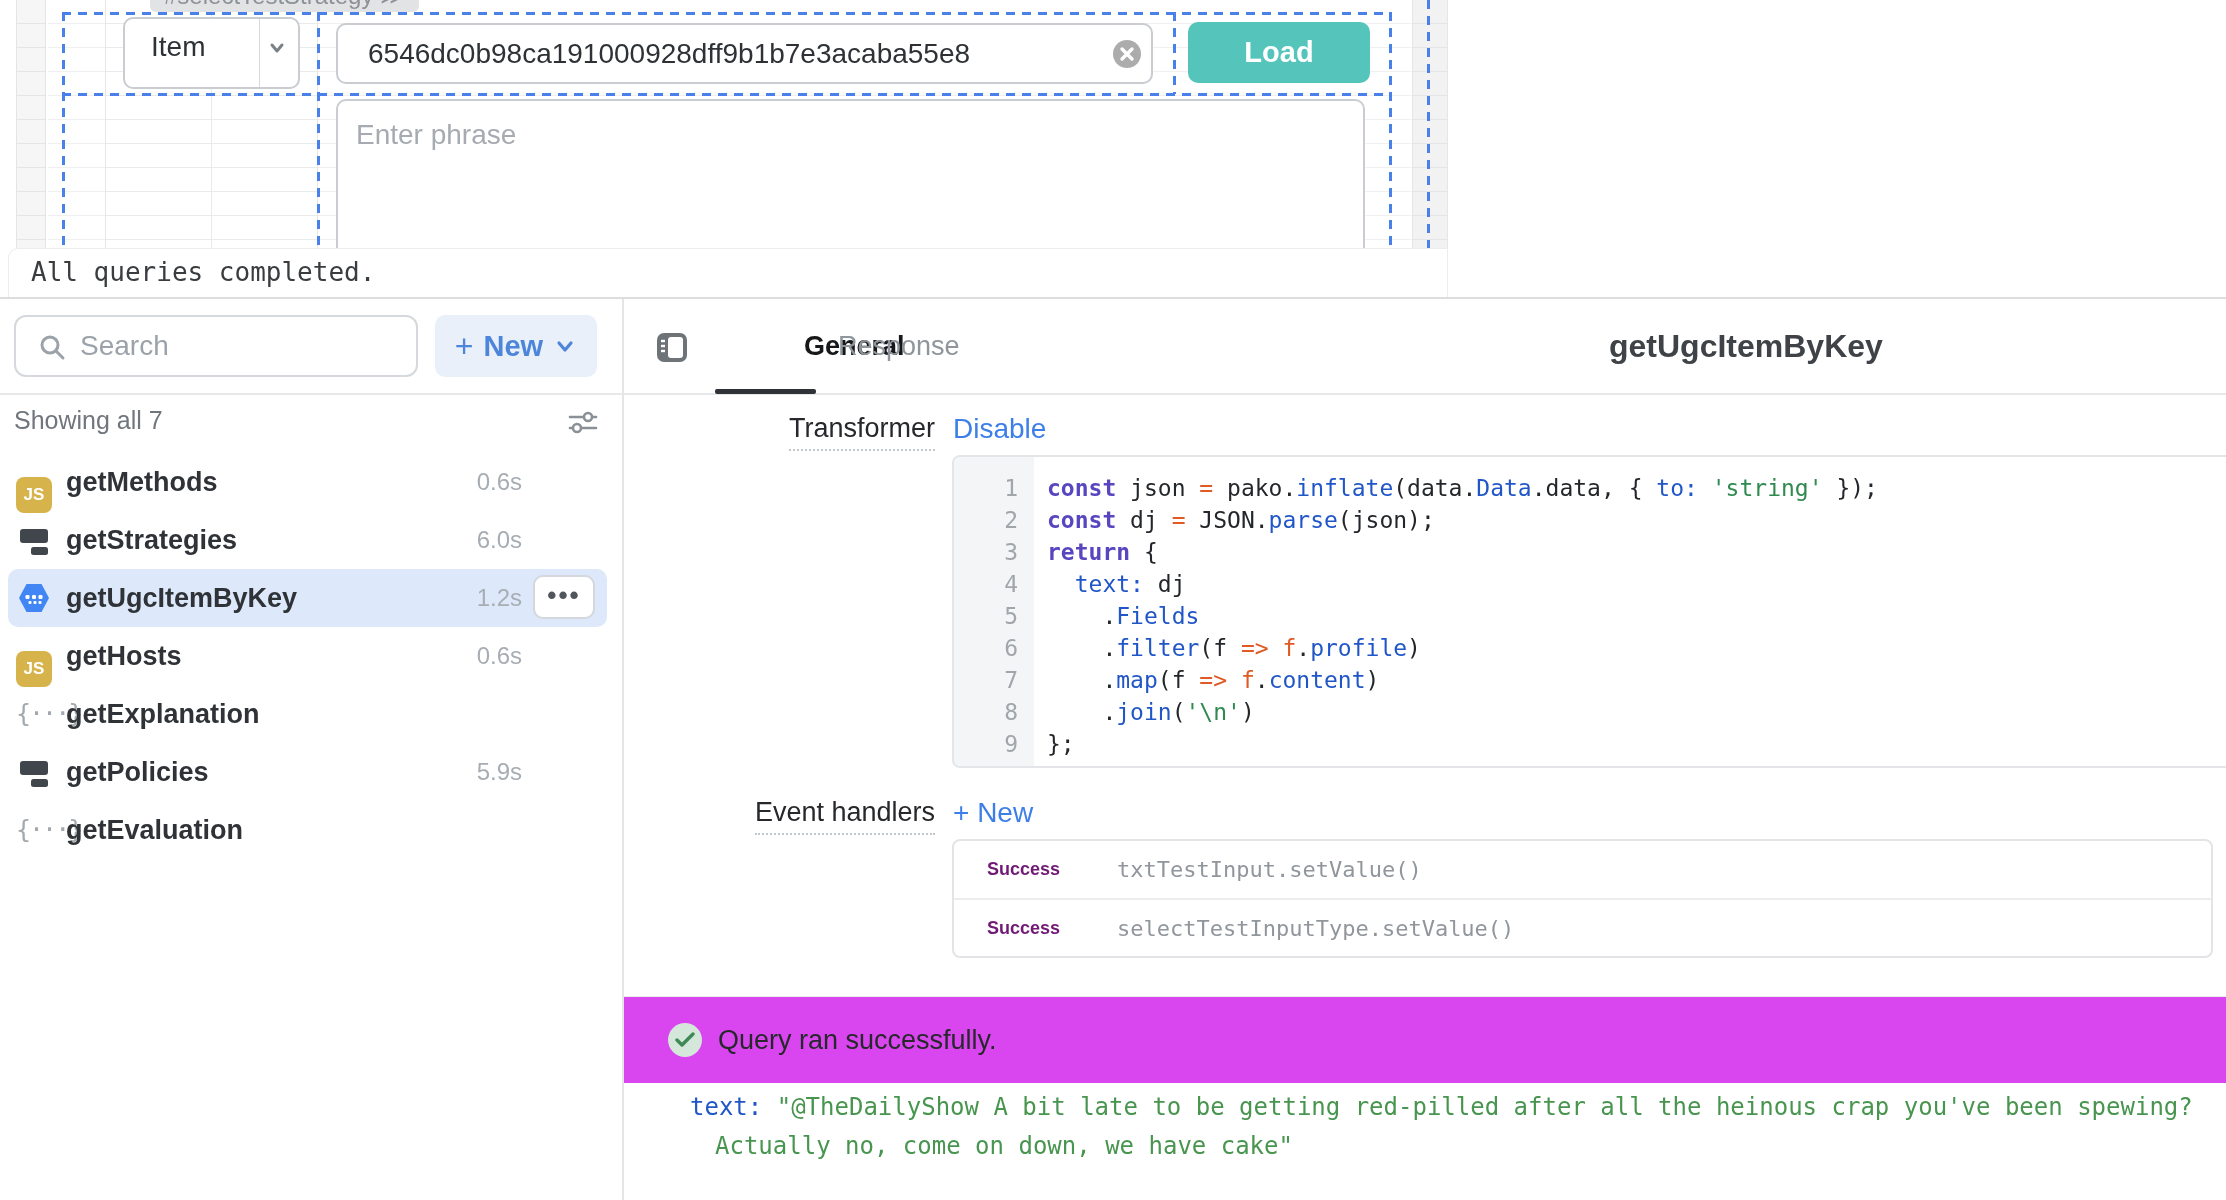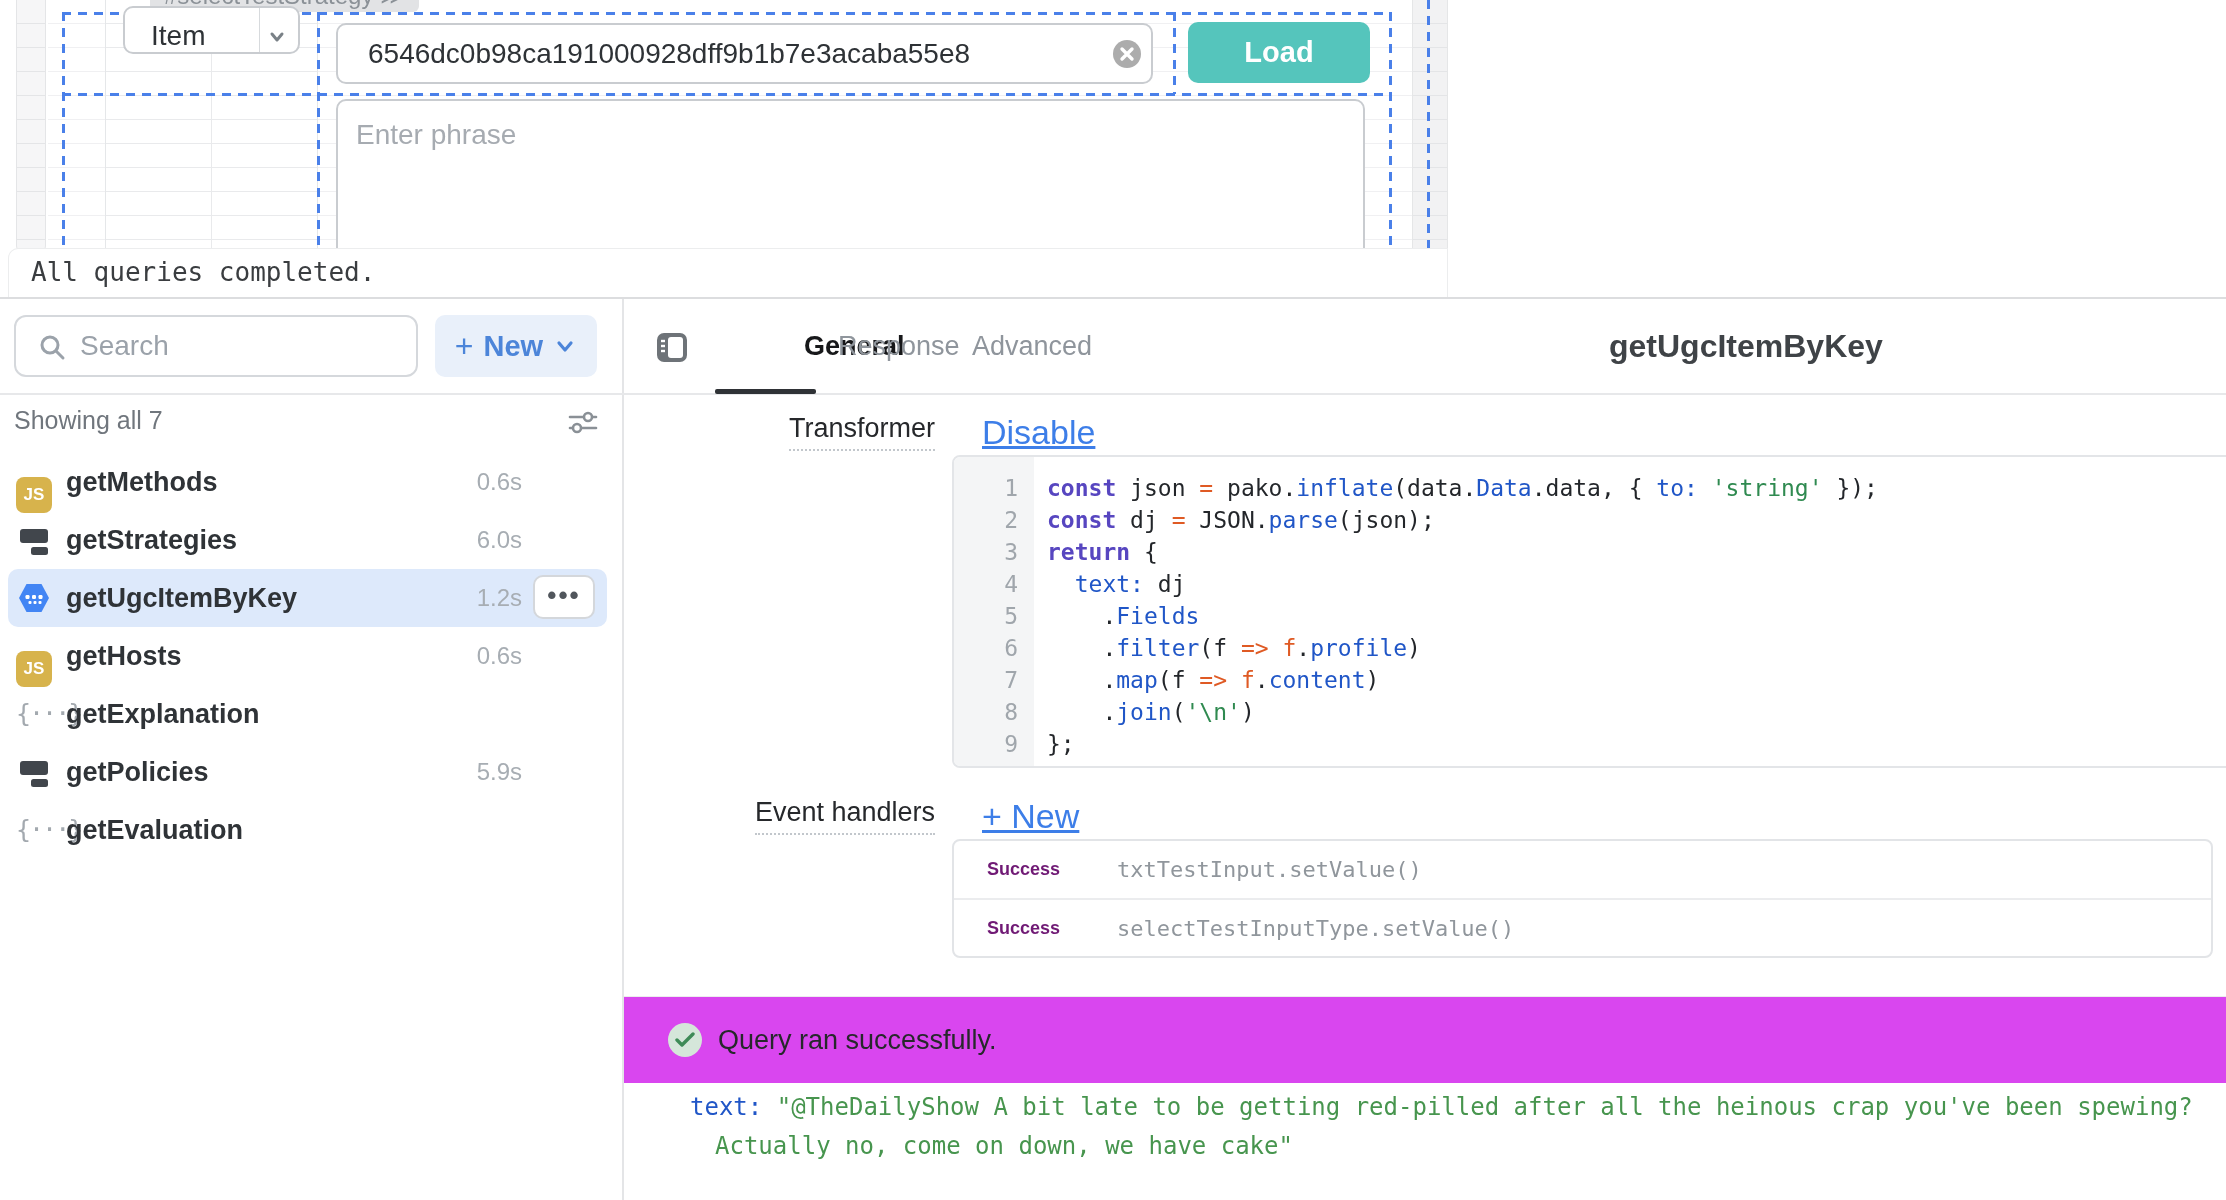--- a/index.html
+++ b/index.html
@@ -23,21 +23,21 @@
   #right-strip { left:1412px; top:0; width:36px; height:297px; background:#F2F2F3;
     border-left:1px solid #E5E6E7; border-right:1px solid #E5E6E7;
     background-image:repeating-linear-gradient(180deg, transparent 0 23px, #E4E5E7 23px 24px); }
   #widget-tag { left:150px; top:-20px; height:32px; background:#E2E3E5; border-radius:6px;
     color:#8B9197; font-size:24px; line-height:32px; padding:0 14px; white-space:nowrap; }
 
   .dash-h { height:3px; background:repeating-linear-gradient(90deg,#4A80E9 0 9px,transparent 9px 16px); }
   .dash-v { width:3px;  background:repeating-linear-gradient(180deg,#4A80E9 0 9px,transparent 9px 16px); }
 
   .widget { background:#fff; border:2px solid #C9CCD0; border-radius:10px; }
-  #item-select { left:123px; top:6px; width:177px; height:48px; }
+  #item-select { left:123px; top:17px; width:177px; height:72px; }
   #item-select .val { position:absolute; left:26px; top:0; line-height:56px; font-size:28px; color:#2E3236; }
   #item-select .sep { position:absolute; left:134px; top:0; width:1px; height:100%; background:#D7DADD; }
   #item-select .chev { position:absolute; right:8px; top:16px; }
   #key-input { left:336px; top:23px; width:817px; height:61px; }
   #key-input .val { position:absolute; left:30px; top:0; line-height:57px; font-size:28px; color:#2E3236; white-space:nowrap; }
   #clear-btn { left:1113px; top:40px; width:28px; height:28px; border-radius:50%; background:#ACACAC; }
   #clear-btn svg { position:absolute; left:6px; top:6px; }
   #load-btn { left:1188px; top:22px; width:182px; height:61px; background:#55C5BC; border-radius:10px;
     color:#fff; font-size:29px; font-weight:600; text-align:center; line-height:61px; }
   #phrase-area { left:336px; top:99px; width:1029px; height:168px; }
@@ -79,21 +79,21 @@
   
   #panel-toggle { left:656px; top:332px; width:32px; height:31px; }
   .tab { position:absolute; top:299px; height:94px; line-height:94px; font-size:27px; }
   .tab.active { color:#17181A; font-weight:600; }
   .tab.idle { color:#8F959C; font-weight:400; }
   #tab-underline { left:715px; top:389px; width:101px; height:5px; background:#2F3236; border-radius:2px; }
   #query-title { left:1609px; top:299px; height:94px; line-height:94px; font-size:32px; font-weight:700; color:#3F4347; }
 
   .sec-label { position:absolute; right:1291px; font-size:27px; font-weight:500; color:#26282B;
     border-bottom:2px dotted #C2C7CC; padding-bottom:5px; white-space:nowrap; }
-  .sec-link { position:absolute; left:982px; font-size:34px; font-weight:500; color:#3D7EE8; white-space:nowrap;text-decoration:underline; }
+  .sec-link { position:absolute; left:953px; font-size:28px; font-weight:500; color:#3D7EE8; white-space:nowrap; }
 
   #code-block { left:952px; top:455px; width:1290px; height:313px; background:#fff;
     border:2px solid #E3E5E8; border-radius:8px; overflow:hidden; }
   #code-gutter { position:absolute; left:0; top:0; width:80px; height:100%; background:#F4F5F6; }
   #code-gutter .ln { text-align:right; padding-right:16px; height:32px; line-height:32px;
     font-size:23px; color:#A0A6AC; }
   #code-lines { position:absolute; left:93px; top:0; right:0; }
   #code-lines .cl { height:32px; line-height:32px; font-size:23px; white-space:pre; color:#23262A; }
   #code-gutter, #code-lines { padding-top:15px; }
   .tk-k { color:#5746C0; font-weight:700; }
@@ -262,21 +262,20 @@
     <svg width="32" height="31" viewBox="0 0 32 31">
       <rect x="1" y="1" width="30" height="29" rx="7" fill="#6E7378"></rect>
       <rect x="12" y="5" width="15" height="21" rx="3" fill="#fff"></rect>
       <line x1="5" y1="9" x2="9" y2="9" stroke="#fff" stroke-width="2.4"></line>
       <line x1="5" y1="14" x2="9" y2="14" stroke="#fff" stroke-width="2.4"></line>
       <line x1="5" y1="19" x2="9" y2="19" stroke="#fff" stroke-width="2.4"></line>
     </svg>
   </div>
   <div class="tab active abs" style="left:760px;margin-left:44px;">General</div>
   <div class="tab idle abs" style="left:838px;">Response</div>
-  <div class="tab idle abs" style="left:972px;">Advanced</div>
   <div id="tab-underline" class="abs"></div>
   <div id="query-title" class="abs">getUgcItemByKey</div>
 
   <div class="sec-label" style="top:413px;">Transformer</div>
   <div class="sec-link" style="top:413px;">Disable</div>
 
   <div id="code-block" class="abs">
     <div id="code-gutter">
         <div class="ln mono">1</div>
         <div class="ln mono">2</div>

